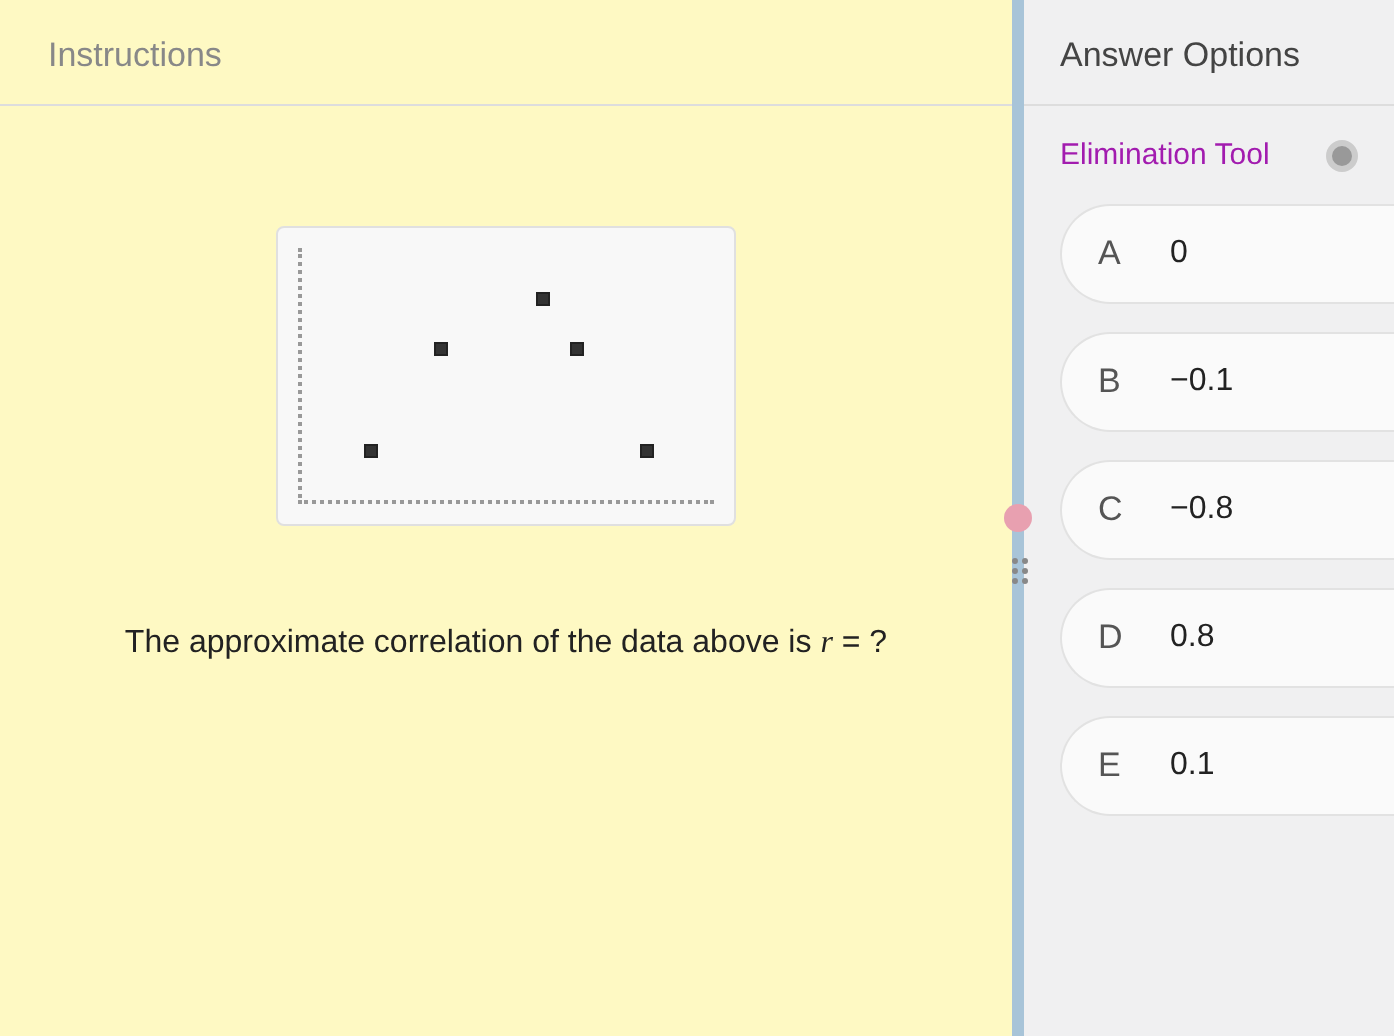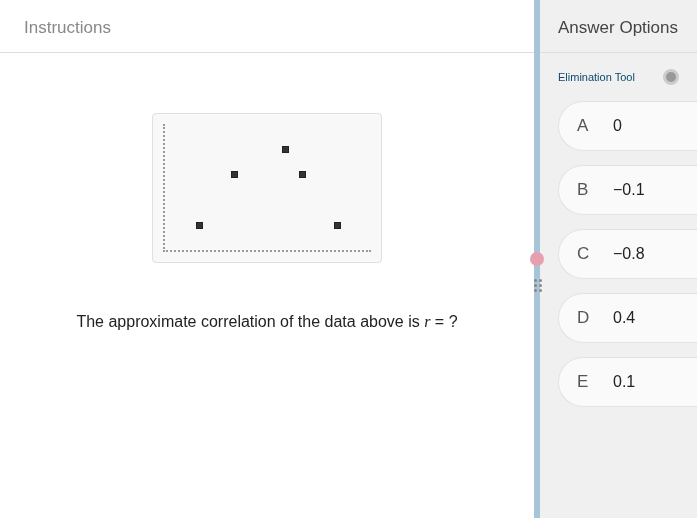--- a/index.html
+++ b/index.html
@@ -6,21 +6,21 @@
     body {
       font-family: -apple-system, BlinkMacSystemFont, 'Segoe UI', Arial, sans-serif;
       background: #e8e9eb;
       width: 697px;
       height: 518px;
       overflow: hidden;
       display: flex;
     }
     .left-panel {
       flex: 1;
-      background: #ffffff;
+      background: #fef9c3;
       display: flex;
       flex-direction: column;
       border-right: 6px solid #a8c4d8;
       position: relative;
     }
     .instructions-header {
       padding: 18px 24px 14px;
       color: #888;
       font-size: 17px;
       font-weight: 500;
@@ -78,39 +78,39 @@
     .drag-dots {
       position: absolute;
       right: -8px;
       top: calc(50% + 20px);
       display: grid;
       grid-template-columns: 3px 3px;
       gap: 2px;
     }
     .drag-dots span { width: 3px; height: 3px; background: #888; border-radius: 50%; display:block;}
     .right-panel {
-      width: 157px;
+      width: 185px;
       background: #f0f0f1;
       display: flex;
       flex-direction: column;
     }
     .answer-header {
       padding: 18px 18px 14px;
       color: #444;
       font-size: 17px;
       font-weight: 400;
       border-bottom: 1px solid #ddd;
     }
     .tool-row {
       padding: 16px 18px 8px;
       display: flex;
       align-items: center;
       justify-content: space-between;
-      color: #0c4a6e;
-      font-size: 11px;
+      color: #a21caf;
+      font-size: 15px;
       font-weight: 500;
     }
     .toggle {
       width: 16px;
       height: 16px;
       background: #999;
       border-radius: 50%;
       border: 3px solid #ccc;
     }
     .select-text {
@@ -191,20 +191,20 @@
       <div class="option-pill">
         <span class="option-letter">B</span>
         <span class="option-value">−0.1</span>
       </div>
       <div class="option-pill">
         <span class="option-letter">C</span>
         <span class="option-value">−0.8</span>
       </div>
       <div class="option-pill">
         <span class="option-letter">D</span>
-        <span class="option-value">0.4</span>
+        <span class="option-value">0.8</span>
       </div>
       <div class="option-pill">
         <span class="option-letter">E</span>
         <span class="option-value">0.1</span>
       </div>
     </div>
 </div>
 
 </body></html>

